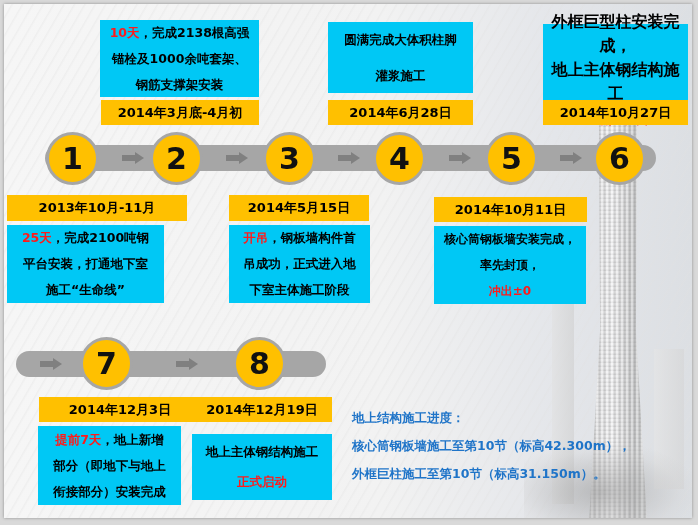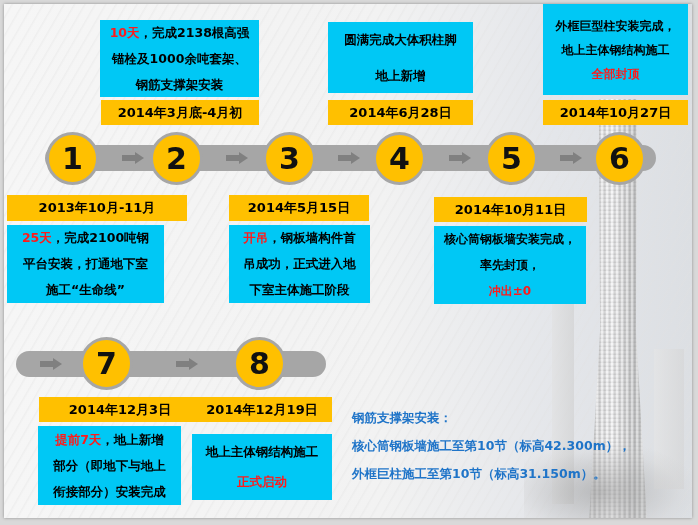--- a/index.html
+++ b/index.html
@@ -108,25 +108,25 @@
 
   <div class="desc" style="left:96px; top:16px; width:159px; height:77px;">
     <div><span class="red">10天</span><span>，完成2138根高强</span></div>
     <div><span>锚栓及1000余吨套架、</span></div>
     <div><span>钢筋支撑架安装</span></div>
   </div>
   <div class="date" style="left:97px; top:96px; width:158px;">2014年3月底-4月初</div>
 
   <div class="desc" style="left:324px; top:18px; width:145px; height:71px; line-height:36px;">
     <div><span>圆满完成大体积柱脚</span></div>
-    <div><span>地上新增</span></div>
+    <div><span>灌浆施工</span></div>
   </div>
   <div class="date" style="left:324px; top:96px; width:145px;">2014年6月28日</div>
 
-  <div class="desc" style="left:539px; top:0; width:145px; height:91px; line-height:24px; font-size:12px;">
+  <div class="desc" style="left:539px; top:20px; width:145px; height:91px; line-height:24px; font-size:16px;">
     <div><span>外框巨型柱安装完成，</span></div>
     <div><span>地上主体钢结构施工</span></div>
     <div><span class="red">全部封顶</span></div>
   </div>
   <div class="date" style="left:539px; top:96px; width:145px;">2014年10月27日</div>
 
   <div class="date" style="left:3px; top:191px; width:180px; height:26px;">2013年10月-11月</div>
   <div class="desc" style="left:3px; top:221px; width:157px; height:78px;">
     <div><span class="red">25天</span><span>，完成2100吨钢</span></div>
     <div><span>平台安装，打通地下室</span></div>
@@ -164,17 +164,17 @@
     <div><span>衔接部分）安装完成</span></div>
   </div>
 
   <div class="date" style="left:188px; top:393px; width:140px;">2014年12月19日</div>
   <div class="desc" style="left:188px; top:430px; width:140px; height:66px; line-height:30px;">
     <div><span>地上主体钢结构施工</span></div>
     <div><span class="red">正式启动</span></div>
   </div>
 
   <div class="progress">
-    <div>钢筋支撑架安装：</div>
+    <div>地上结构施工进度：</div>
     <div>核心筒钢板墙施工至第10节（标高42.300m），</div>
     <div>外框巨柱施工至第10节（标高31.150m）。</div>
   </div>
 </div>
 
 </body></html>

